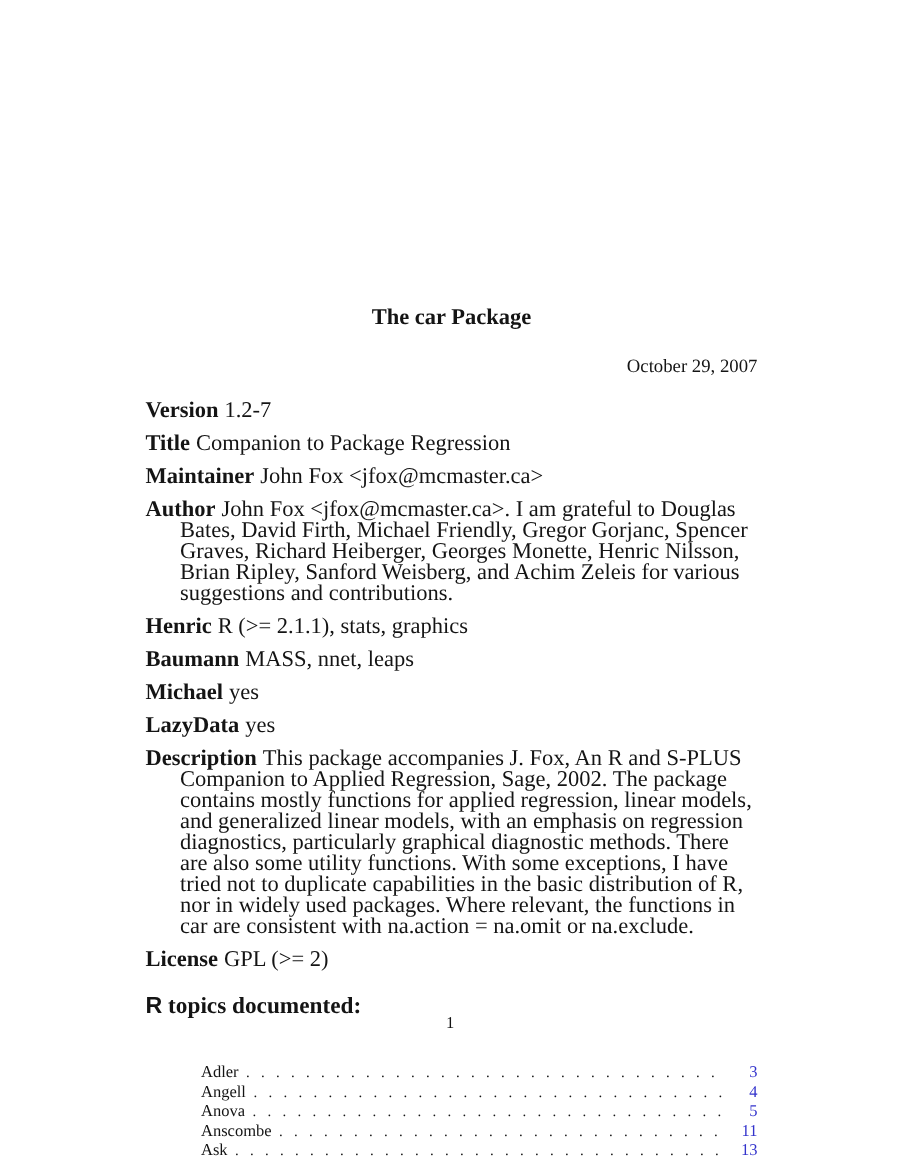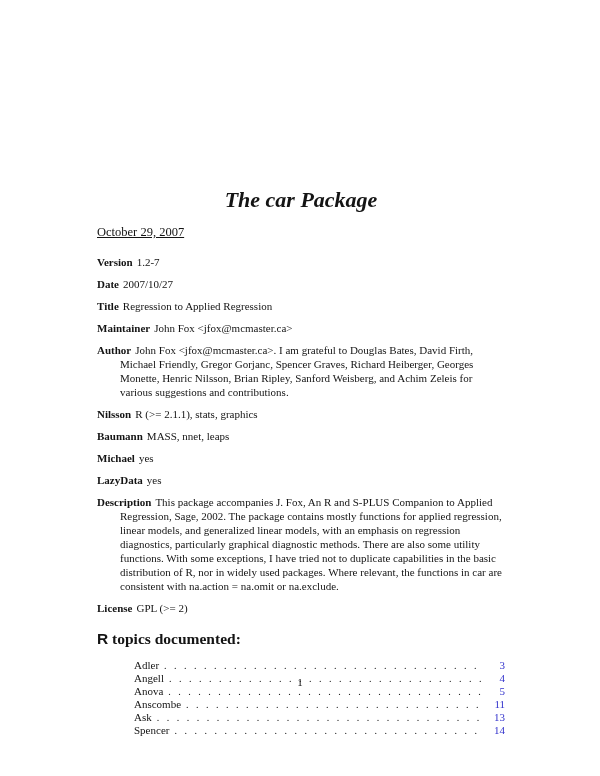--- a/index.html
+++ b/index.html
@@ -12,46 +12,44 @@
     overflow: hidden;
   }
   .doc {
     position: absolute;
     top: 0; left: 97px;
     width: 408px;
     padding-top: 188px;
   }
   .title {
     text-align: center;
-    font-size: 22px;
+    font-size: 15px;
     font-weight: bold;
     line-height: 24px;
-    margin: 0 0 13px 0;
-    font-style: italic;
+    margin: 12px 0 13px 0;
   }
   .date {
-    text-align: left;
+    text-align: right;
     font-size: 12.5px;
     line-height: 15px;
     margin: 0 0 15px 0;
-    text-decoration: underline;
   }
   .field {
-    font-size: 11px;
+    font-size: 15px;
     line-height: 14px;
     margin: 0 0 8px 0;
     padding-left: 23px;
     text-indent: -23px;
   }
   .field .lbl { font-weight: bold; margin-right: 4px; }
   .toc-heading {
     font-size: 15.5px;
     font-weight: bold;
     line-height: 18px;
-    margin: 15px 0 11px 0;
+    margin: 15px 0 29px 0;
   }
   .toc-heading .r-glyph { font-family: "Liberation Sans", sans-serif; font-weight: bold; }
   .toc { margin-left: 37px; }
   .toc-row {
     display: flex;
     align-items: flex-start;
     font-size: 11px;
     line-height: 13px;
   }
   .toc-name { white-space: nowrap; margin-right: 5px; }
@@ -77,33 +75,30 @@
 
 <div class="doc">
 
   <div class="title">The car Package</div>
   <div class="date">October 29, 2007</div>
 
   <p class="field">
     <span class="lbl">Version</span><span>1.2-7</span>
   </p>
   <p class="field">
-    <span class="lbl">Date</span><span>2007/10/27</span>
-  </p>
-  <p class="field">
-    <span class="lbl">Title</span><span>Regression to Applied Regression</span>
+    <span class="lbl">Title</span><span>Companion to Package Regression</span>
   </p>
   <p class="field">
     <span class="lbl">Maintainer</span><span>John Fox &lt;jfox@mcmaster.ca&gt;</span>
   </p>
   <p class="field">
     <span class="lbl">Author</span><span>John Fox &lt;jfox@mcmaster.ca&gt;. I am grateful to Douglas Bates, David Firth, Michael Friendly, Gregor Gorjanc, Spencer Graves, Richard Heiberger, Georges Monette, Henric Nilsson, Brian Ripley, Sanford Weisberg, and Achim Zeleis for various suggestions and contributions.</span>
   </p>
   <p class="field">
-    <span class="lbl">Nilsson</span><span>R (&gt;= 2.1.1), stats, graphics</span>
+    <span class="lbl">Henric</span><span>R (&gt;= 2.1.1), stats, graphics</span>
   </p>
   <p class="field">
     <span class="lbl">Baumann</span><span>MASS, nnet, leaps</span>
   </p>
   <p class="field">
     <span class="lbl">Michael</span><span>yes</span>
   </p>
   <p class="field">
     <span class="lbl">LazyData</span><span>yes</span>
   </p>

